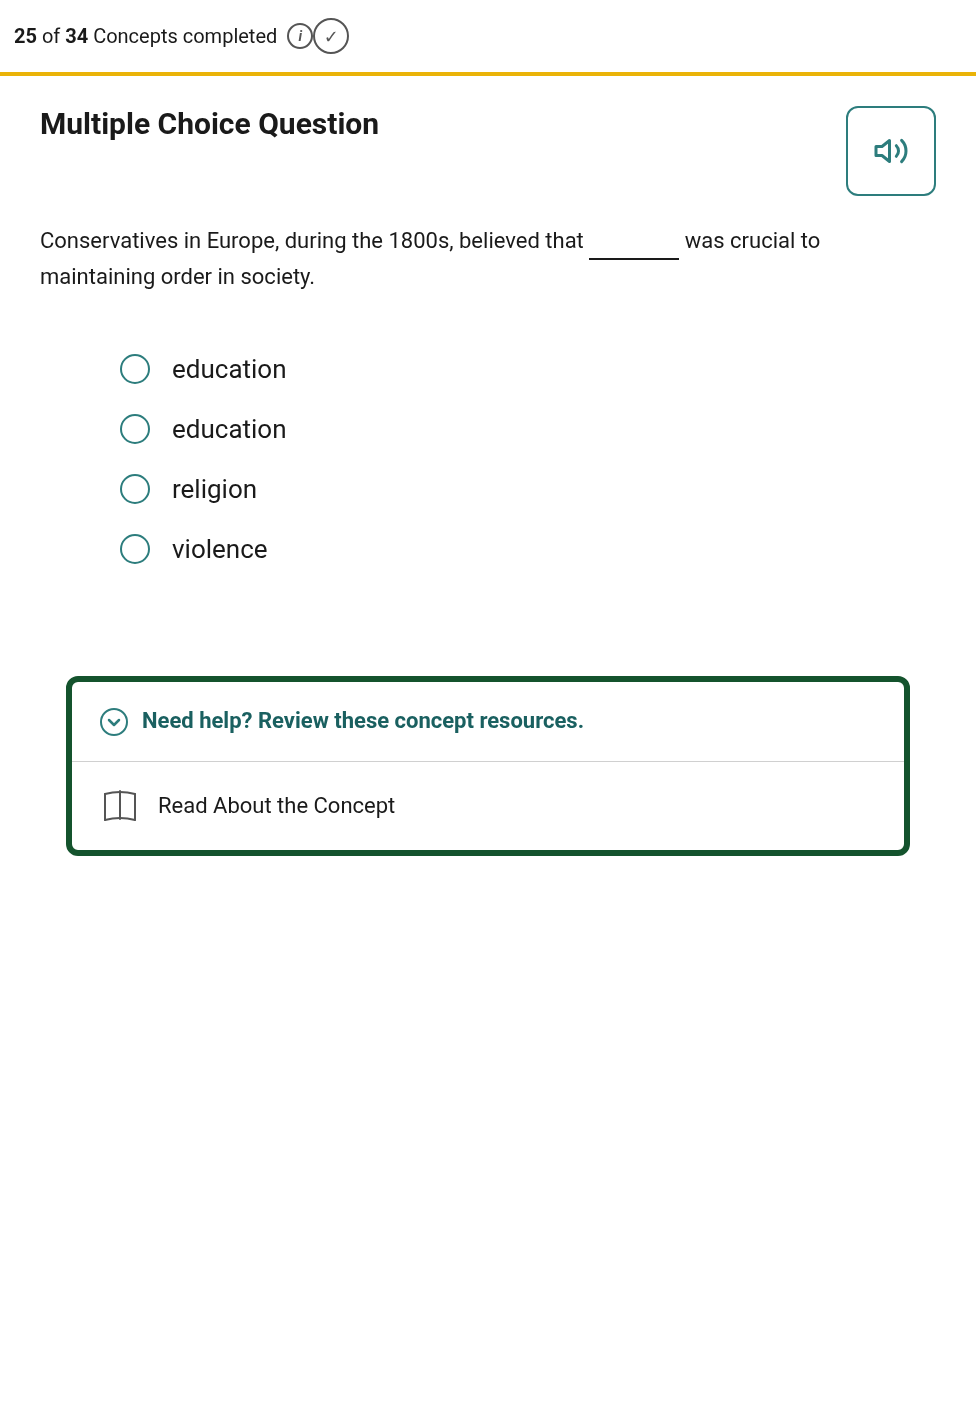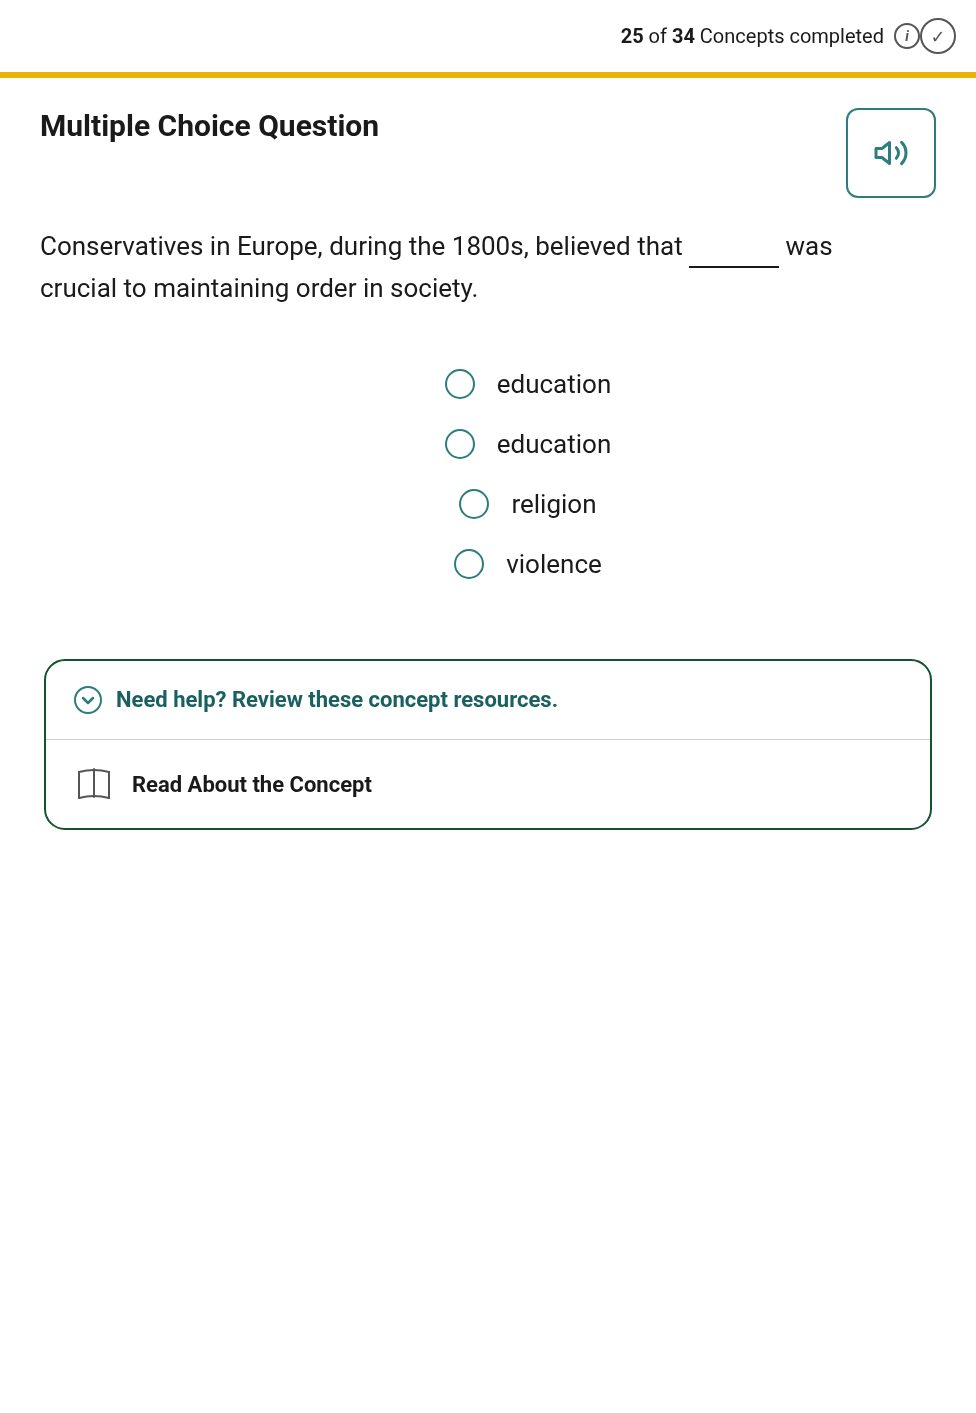--- a/index.html
+++ b/index.html
@@ -13,23 +13,23 @@
       background: #ffffff;
       width: 976px;
       min-height: 1413px;
       color: #1a1a1a;
     }
 
     
     .header {
       display: flex;
       align-items: center;
-      justify-content: flex-end;
-      padding: 18px 20px;
-      border-bottom: 6px solid #eab308;
+      justify-content: flex-start;
+      padding: 18px 14px;
+      border-bottom: 4px solid #eab308;
     }
 
     .header-left {
       display: flex;
       align-items: center;
       gap: 10px;
     }
 
     .progress-text {
       font-size: 20px;
@@ -103,41 +103,40 @@
     }
 
     .audio-button svg {
       width: 36px;
       height: 36px;
       color: #2d7d7d;
     }
 
     
     .question-text {
-      font-size: 26px;
+      font-size: 22px;
       line-height: 1.55;
       color: #1a1a1a;
       margin-bottom: 60px;
       max-width: 800px;
     }
 
     .blank {
       border-bottom: 2px solid #1a1a1a;
       display: inline-block;
       width: 90px;
     }
 
     
     .answer-choices {
       display: flex;
       flex-direction: column;
       gap: 30px;
       margin-left: 80px;
-      margin-bottom: 80px;
-      align-items: center;
+      margin-bottom: 112px;
     }
 
     .answer-option {
       display: flex;
       align-items: center;
       gap: 22px;
       cursor: pointer;
     }
 
     .radio-circle {
@@ -149,23 +148,23 @@
       background: #fff;
     }
 
     .answer-label {
       font-size: 26px;
       color: #1a1a1a;
     }
 
     
     .help-section {
-      border: 2px solid #14532d;
-      border-radius: 21px;
-      margin: 0 4px;
+      border: 6px solid #14532d;
+      border-radius: 12px;
+      margin: 0 26px;
     }
 
     .help-header {
       display: flex;
       align-items: center;
       gap: 14px;
       padding: 24px 28px;
       cursor: pointer;
       border-bottom: 1px solid #d0d0d0;
     }
@@ -198,21 +197,20 @@
 
     .book-icon {
       width: 40px;
       height: 40px;
       flex-shrink: 0;
     }
 
     .read-about-text {
       font-size: 22px;
       color: #1a1a1a;
-      font-weight: bold;
     }
   </style>
 </head>
 <body>
 
 <div class="header">
   <div class="header-left">
     <span class="progress-text">
       <strong>25</strong><span> of </span><strong>34</strong><span> Concepts completed</span>
     </span>

